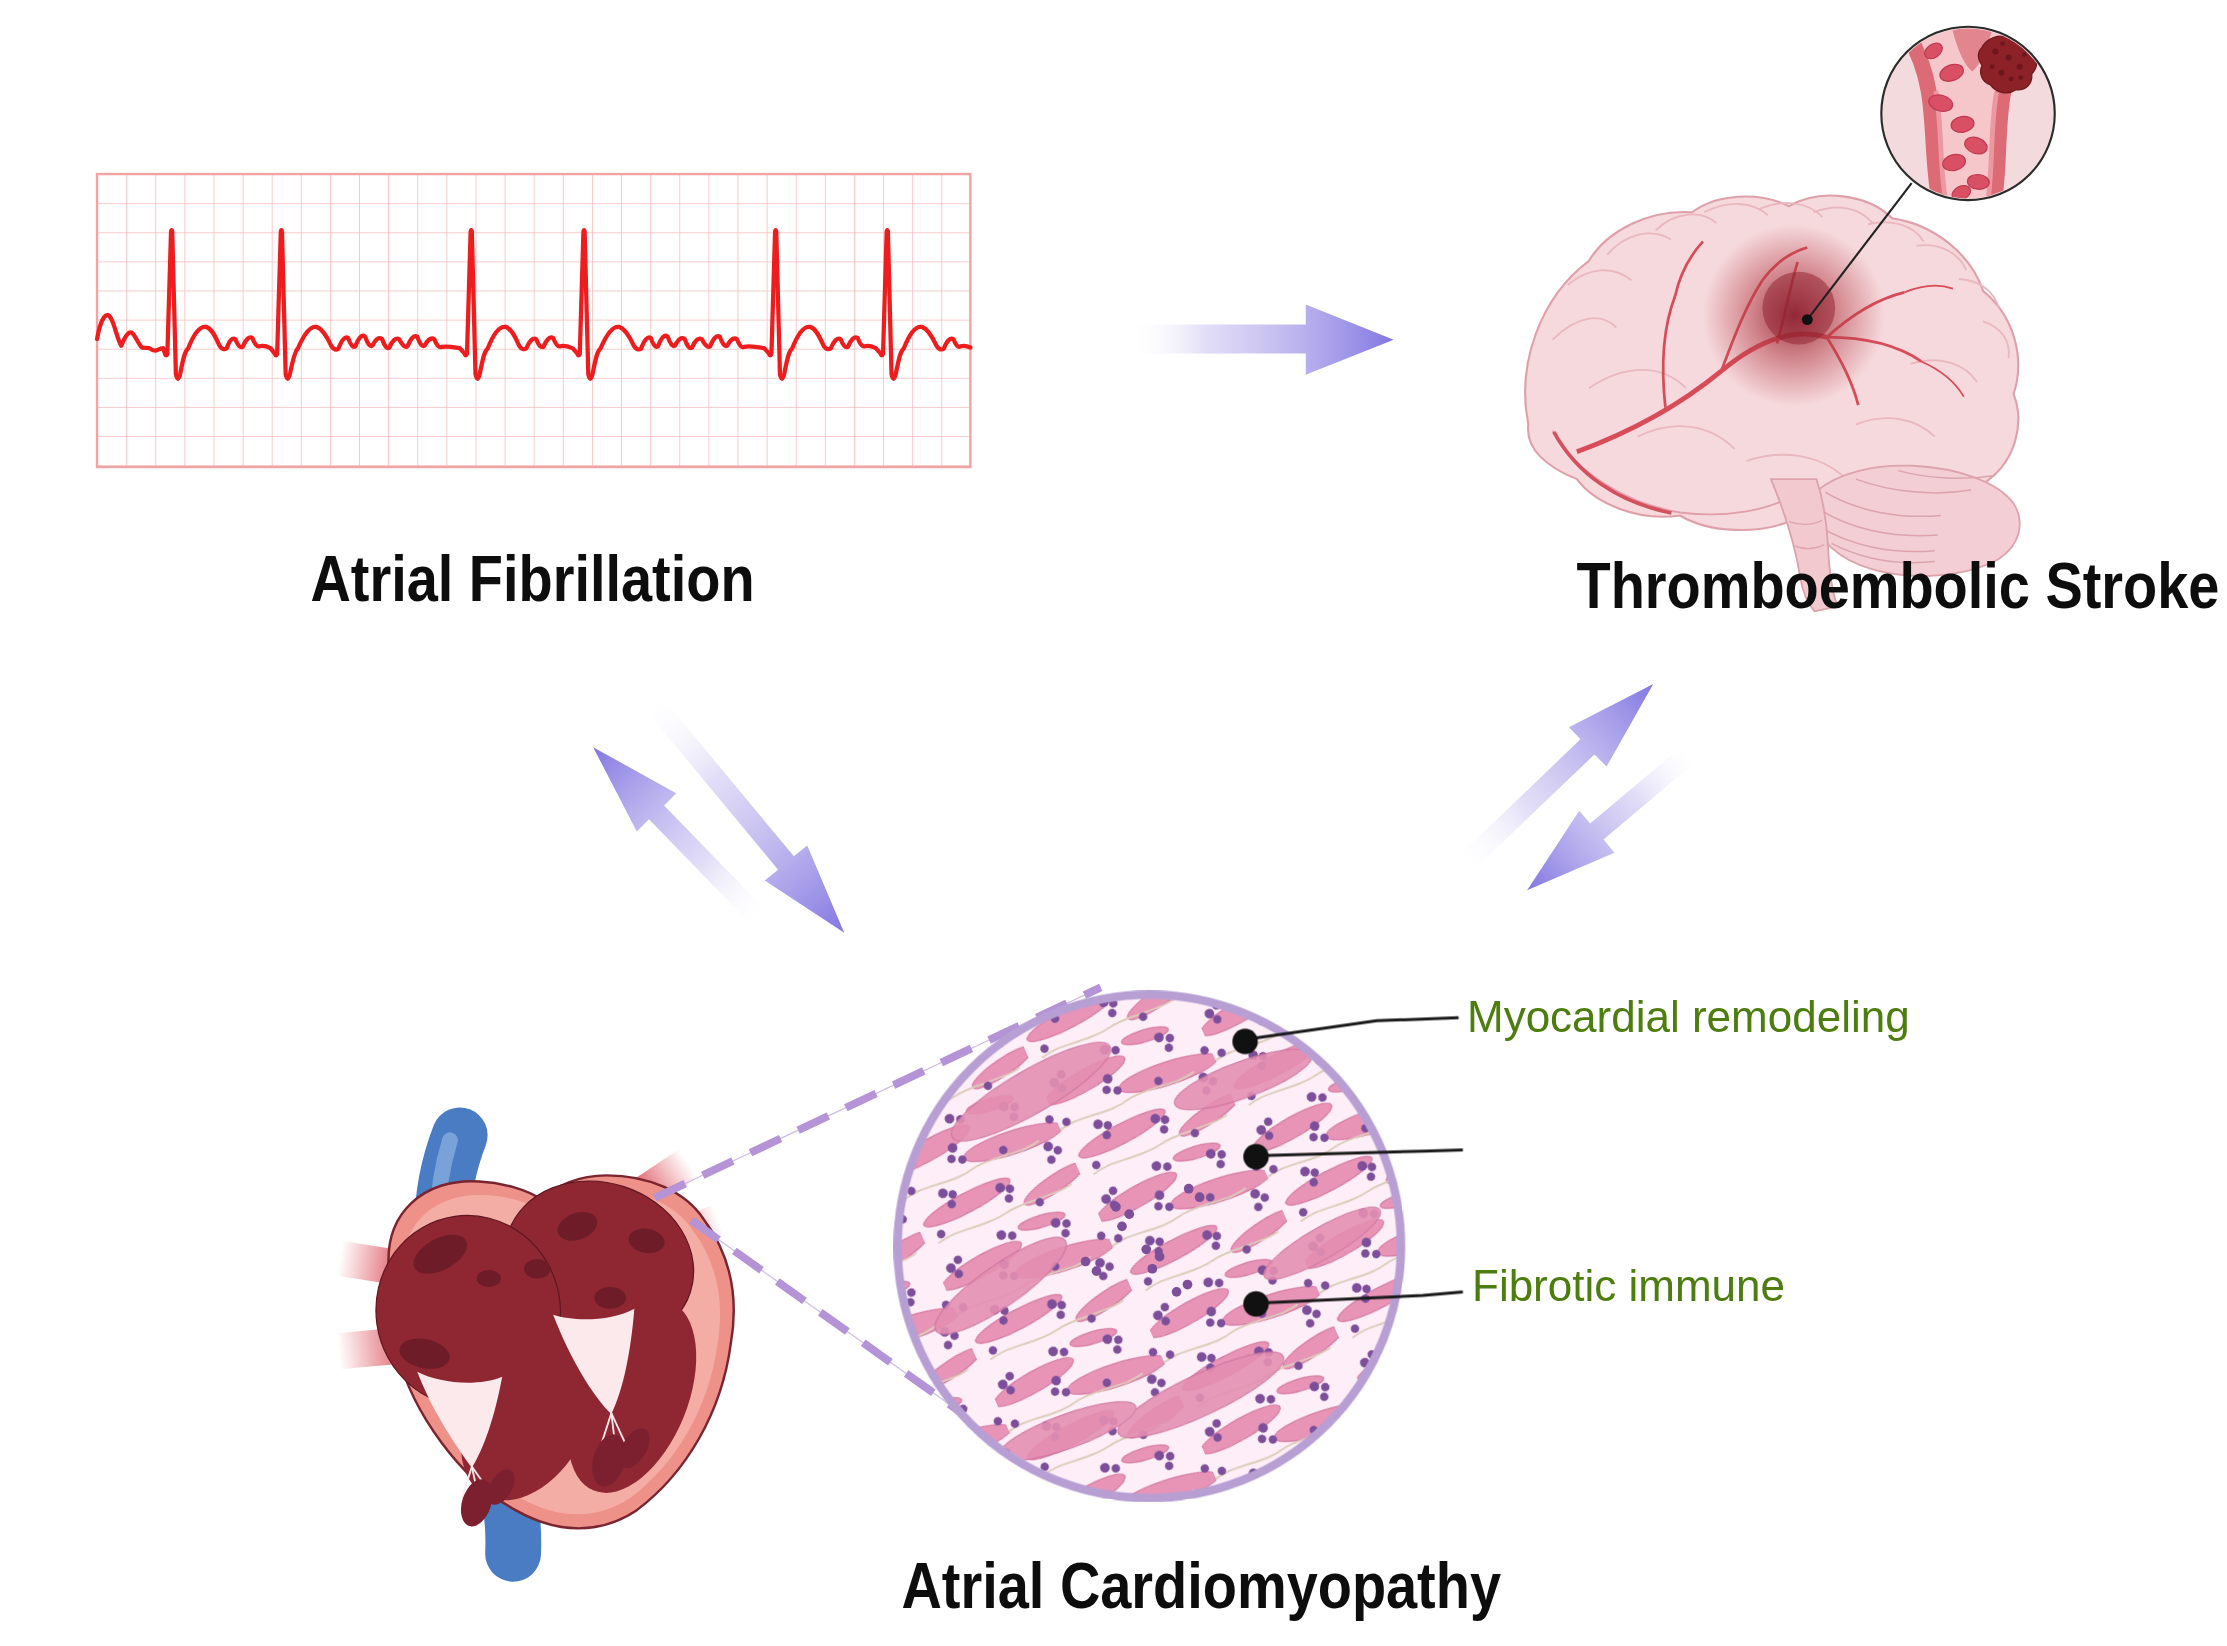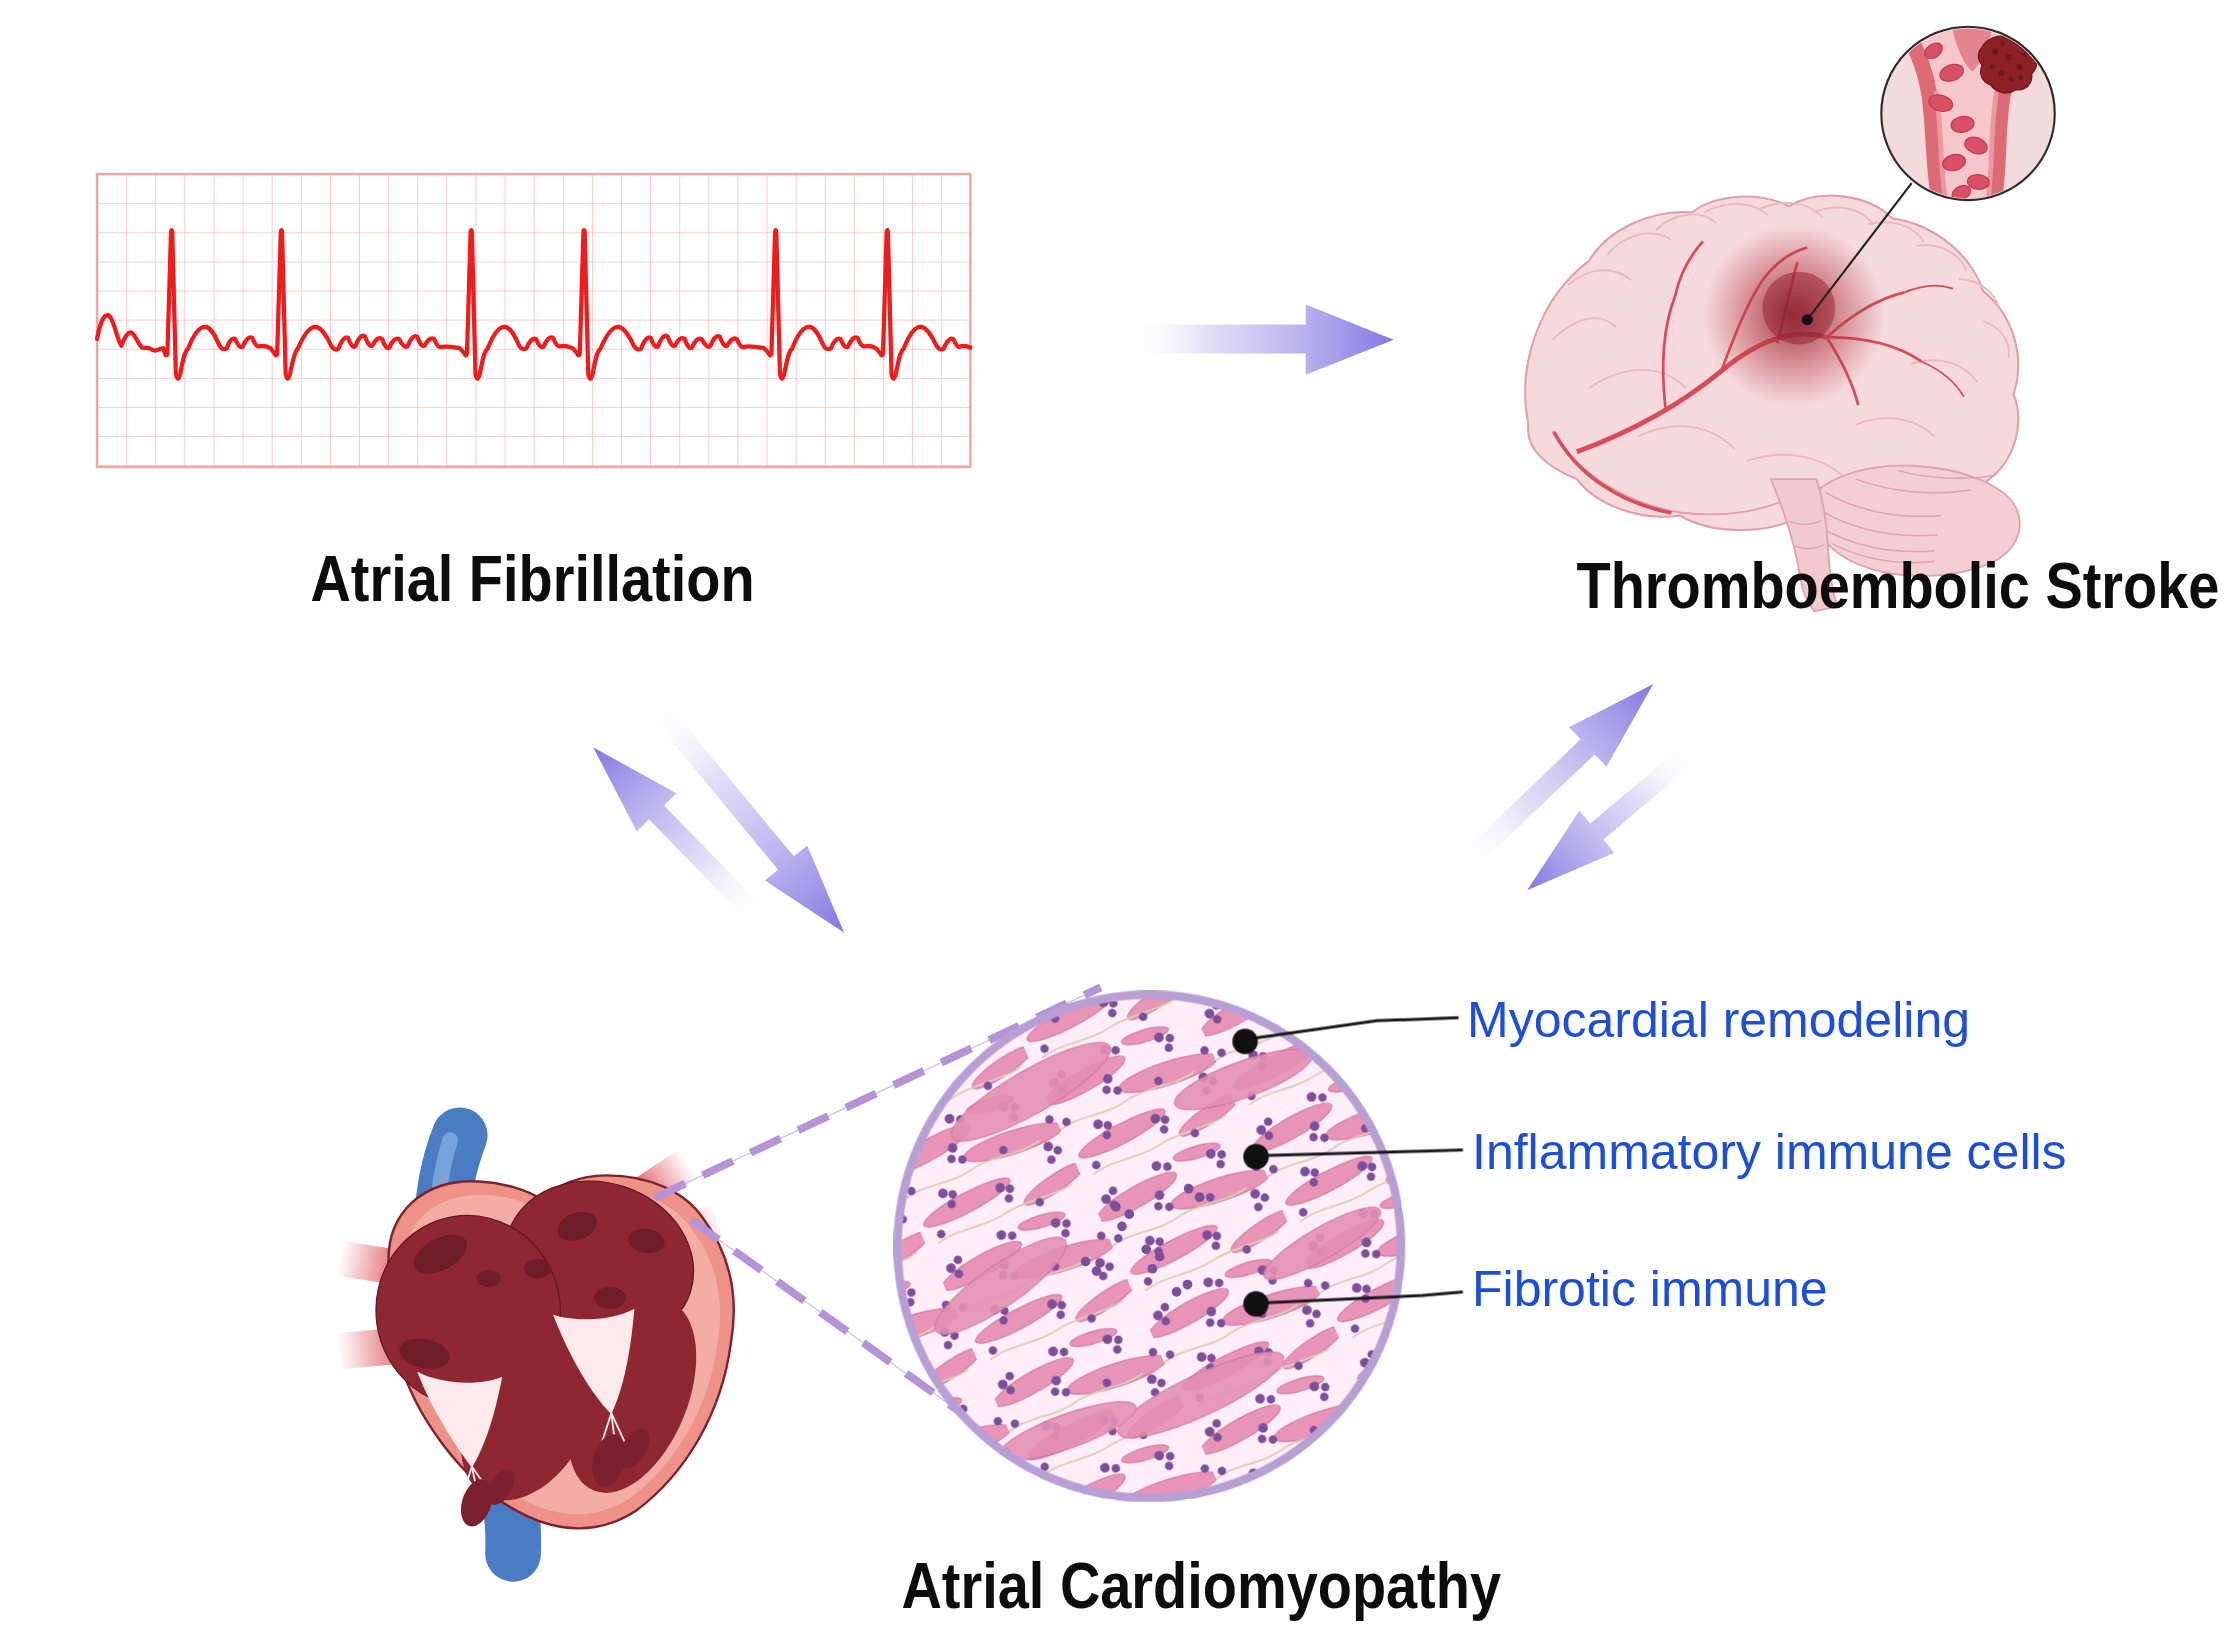--- a/index.html
+++ b/index.html
@@ -6,21 +6,21 @@
   .canvas{
     position:relative;width:2227px;height:1646px;background:#ffffff;overflow:hidden;
     font-family:"Liberation Sans", sans-serif;color:#0d0d0d;
   }
   .art{position:absolute;left:0;top:0;width:2227px;height:1646px;}
   .node-title{
     position:absolute;width:607px;text-align:center;font-size:65px;font-weight:700;
     line-height:1;transform:scaleX(0.86);transform-origin:center;white-space:nowrap;color:#0d0d0d;
   }
   .callout-label{
-    position:absolute;font-size:50px;font-weight:400;line-height:1;white-space:nowrap;color:#1d4ed8;
+    position:absolute;font-size:44px;font-weight:400;line-height:1;white-space:nowrap;color:#4d7c0f;
   }
 </style>
 </head>
 <body>
 
 <div class="canvas">
 
 <svg class="art" viewBox="0 0 3672 2714">
   <defs>
     <pattern id="ecgGrid" width="48" height="48" patternUnits="userSpaceOnUse">
@@ -333,18 +333,17 @@
 </svg>
 
 <div class="node-title" style="left:229px;top:546px;">Atrial Fibrillation</div>
 
 <div class="node-title" style="left:1534px;top:553px;">Thromboembolic Stroke</div>
 
 <div class="node-title" style="left:859px;top:1553px;">Atrial Cardiomyopathy</div>
 
 <div class="callout-label" style="left:1467px;top:995px;">Myocardial remodeling</div>
 
-<div class="callout-label" style="left:1472px;top:1127px;">Inflammatory immune cells</div>
 
 <div class="callout-label" style="left:1472px;top:1264px;">Fibrotic immune</div>
 
 </div>
 
 
 </body></html>

